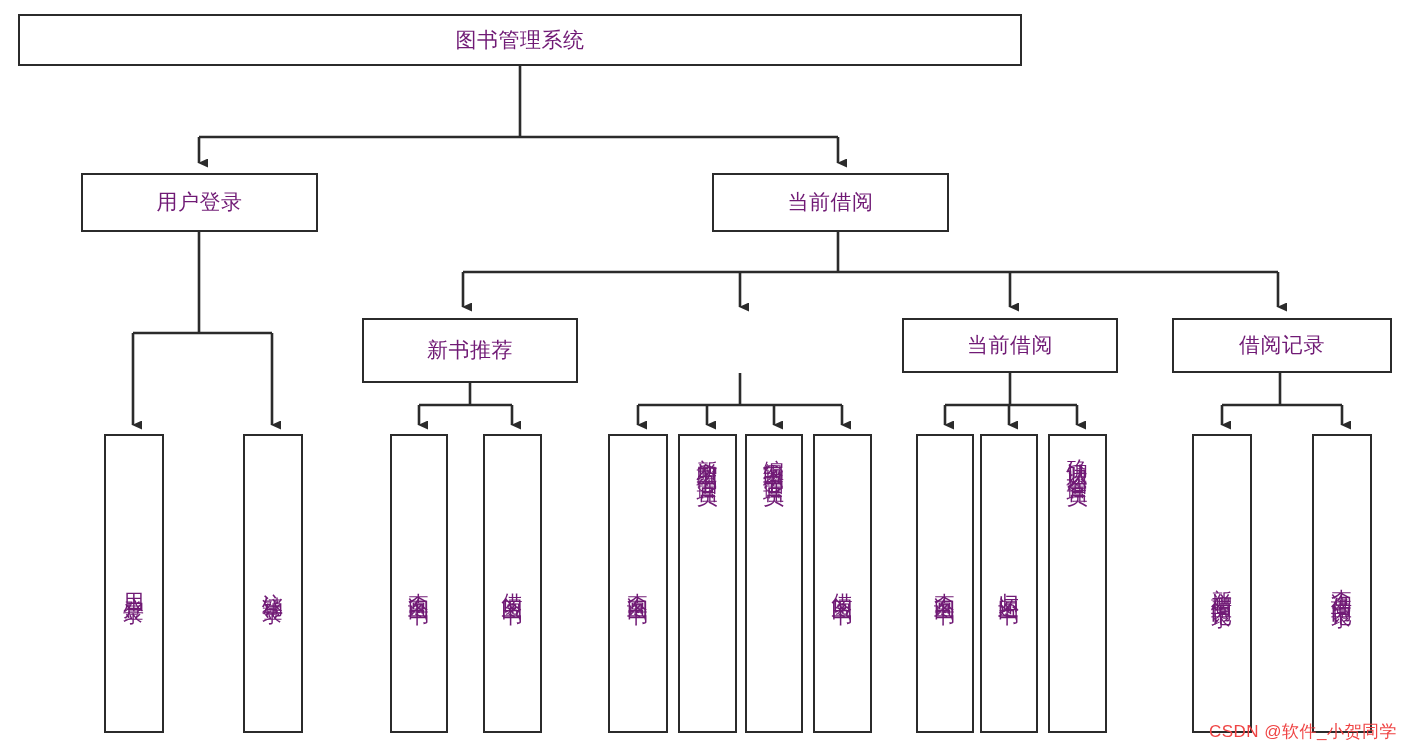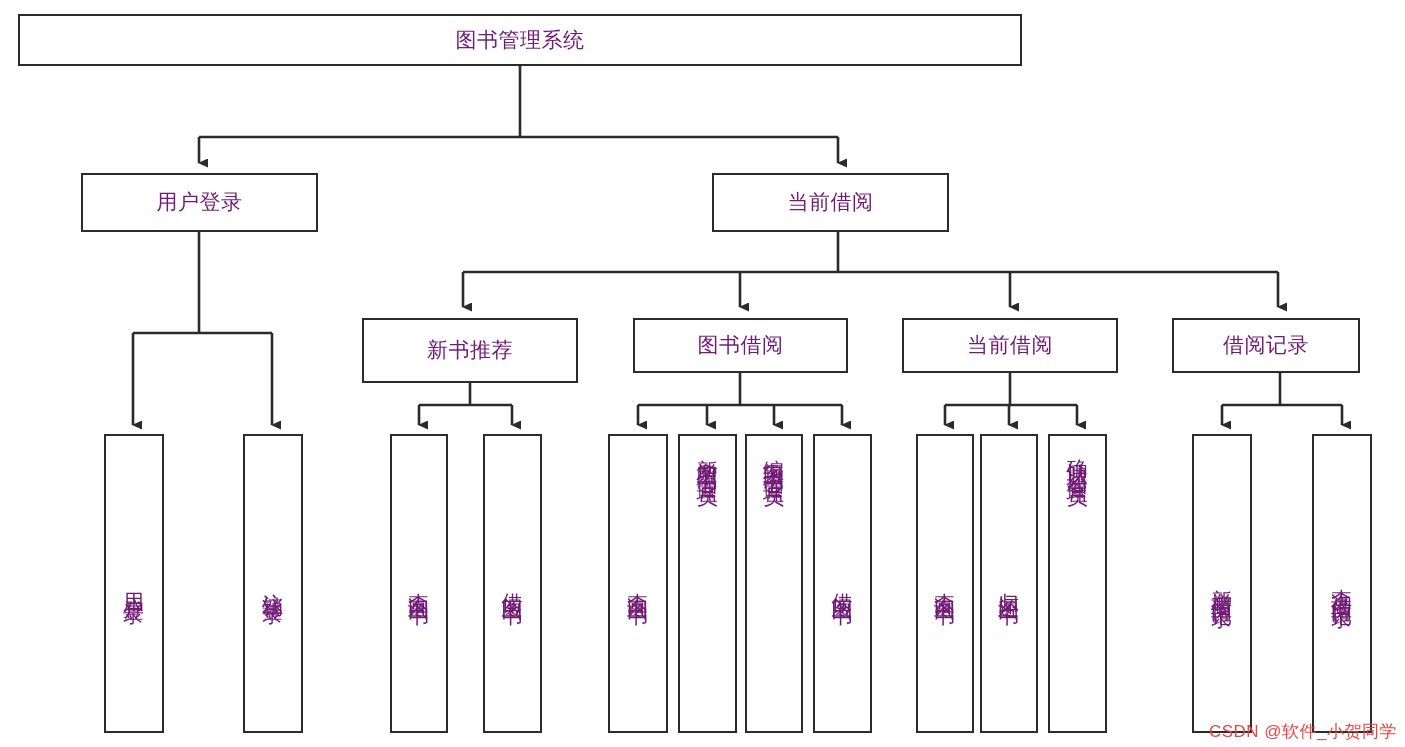--- a/index.html
+++ b/index.html
@@ -138,27 +138,24 @@
   <div class="node horiz" style="left:81px; top:173px; width:237px; height:59px;">
     <span class="label">用户登录</span>
   </div>
   <div class="node horiz" style="left:712px; top:173px; width:237px; height:59px;">
     <span class="label">当前借阅</span>
   </div>
 
   <div class="node horiz" style="left:362px; top:318px; width:216px; height:65px;">
     <span class="label">新书推荐</span>
   </div>
-  <div class="node horiz" style="left:633px; top:318px; width:215px; height:55px;">
-    <span class="label">图书借阅</span>
-  </div>
   <div class="node horiz" style="left:902px; top:318px; width:216px; height:55px;">
     <span class="label">当前借阅</span>
   </div>
-  <div class="node horiz" style="left:1172px; top:318px; width:188px; height:55px;">
+  <div class="node horiz" style="left:1172px; top:318px; width:220px; height:55px;">
     <span class="label">借阅记录</span>
   </div>
 
   <div class="node vert centered" style="left:104px; top:434px; width:60px; height:299px;">
     <span class="label">用户登录</span>
   </div>
   <div class="node vert centered" style="left:243px; top:434px; width:60px; height:299px;">
     <span class="label">注销登录</span>
   </div>
 

